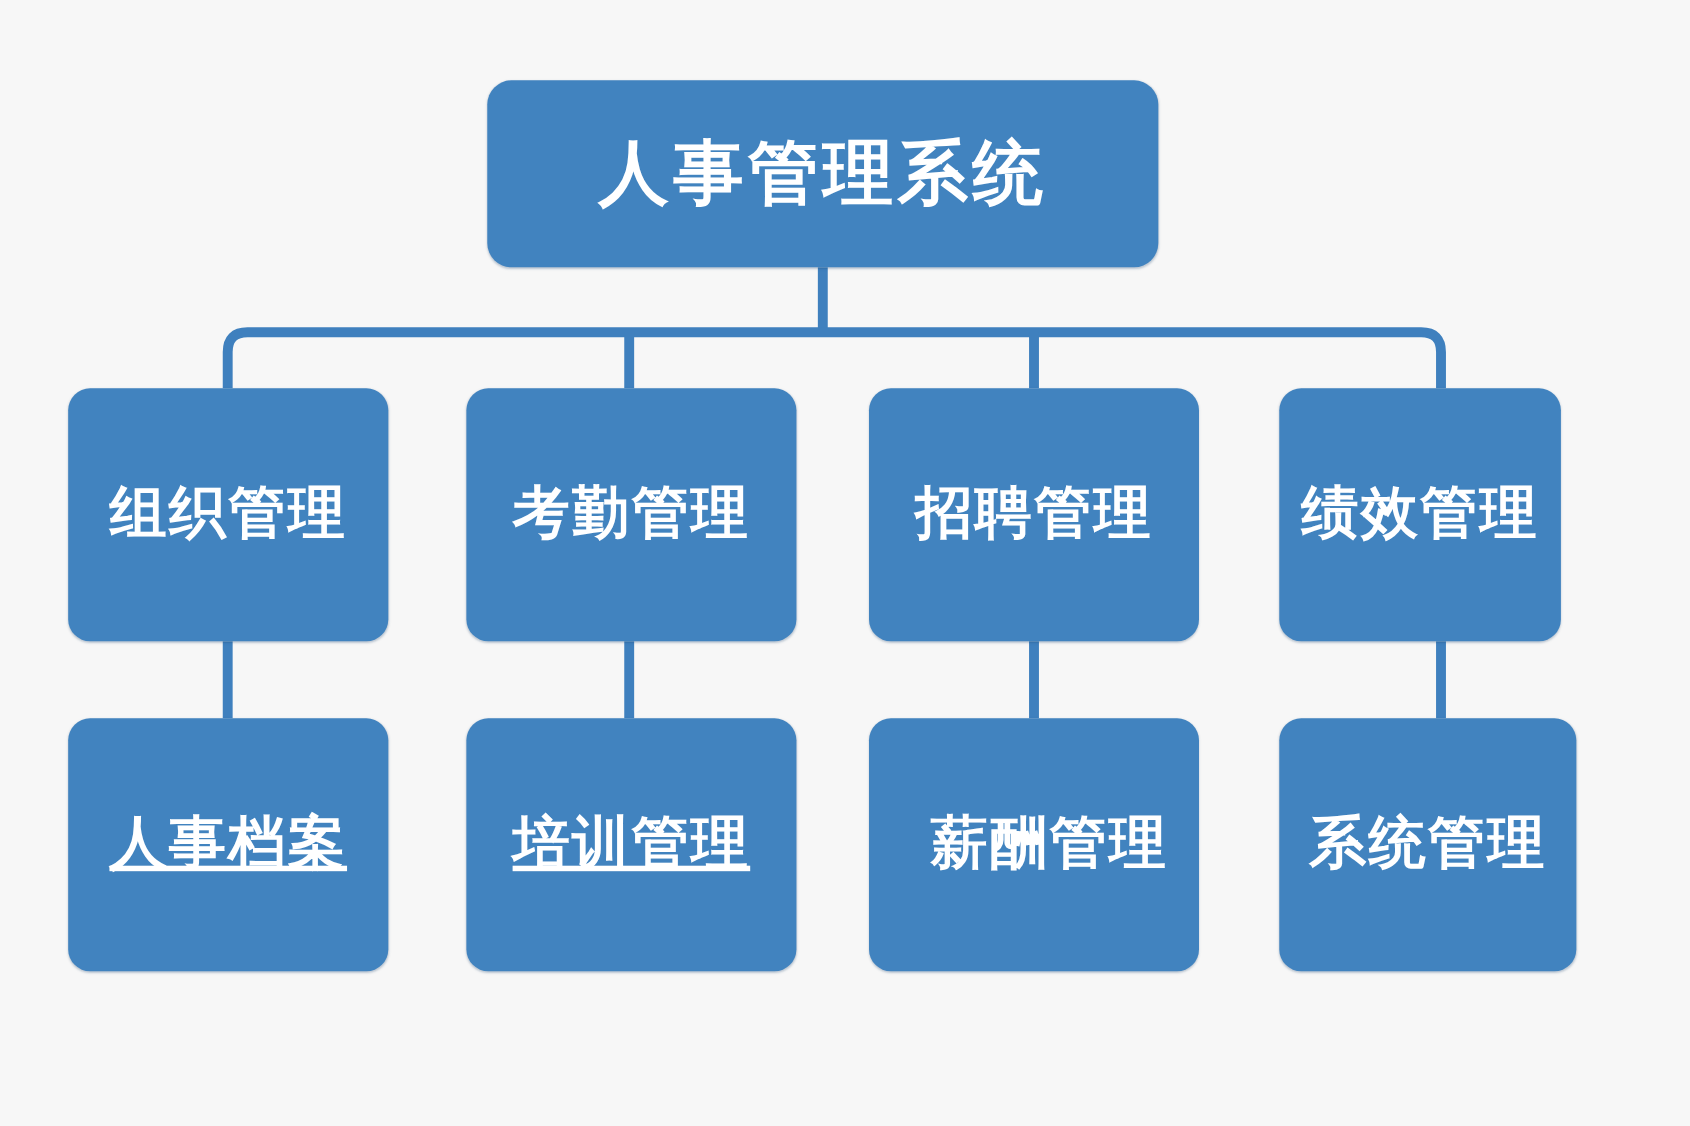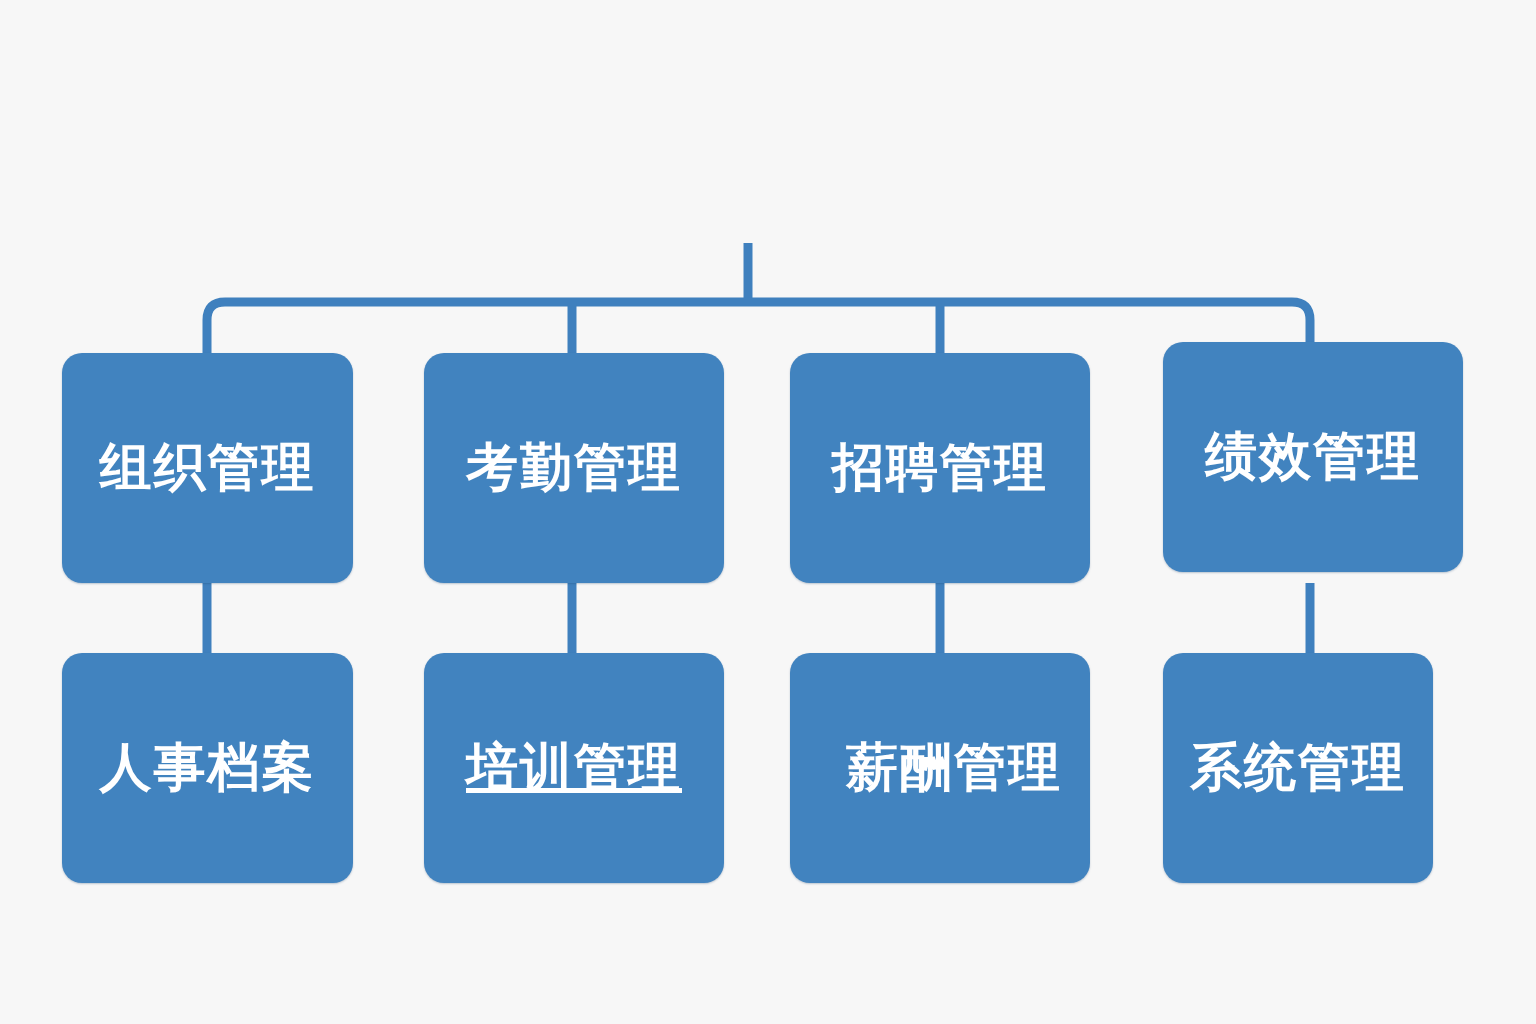--- a/index.html
+++ b/index.html
@@ -61,23 +61,23 @@
   .node.leaf .node-label {
     font-size: 52px;
     letter-spacing: 2px;
   }
   
   #node-root { left: 443px; top: 73px; width: 610px; height: 170px; }
   
   #node-branch-0 { left: 62px;   top: 353px; width: 291px; height: 230px; }
   #node-branch-1 { left: 424px;  top: 353px; width: 300px; height: 230px; }
   #node-branch-2 { left: 790px;  top: 353px; width: 300px; height: 230px; }
-  #node-branch-3 { left: 1163px; top: 342px; width: 300px; height: 230px; }
+  #node-branch-3 { left: 1163px; top: 353px; width: 256px; height: 230px; }
   
-  #node-leaf-0 { left: 62px;   top: 653px; width: 291px; height: 230px; }
+  #node-leaf-0 { left: 62px;   top: 653px; width: 291px; height: 230px; text-decoration: underline; }
   #node-leaf-1 { left: 424px;  top: 653px; width: 300px; height: 230px; text-decoration: underline; }
   #node-leaf-2 { left: 790px;  top: 653px; width: 300px; height: 230px; padding-left: 28px; }
   #node-leaf-3 { left: 1163px; top: 653px; width: 270px; height: 230px; }
 </style>
 </head>
 <body>
 
 <div id="diagram">
 
   <svg id="connectors" viewBox="0 0 1536 1024" width="1536" height="1024" xmlns="http://www.w3.org/2000/svg">
@@ -90,20 +90,23 @@
       <path d="M 572 302 L 572 353"></path>
       <path d="M 940 302 L 940 353"></path>
 
       <path d="M 207 583 L 207 653"></path>
       <path d="M 572 583 L 572 653"></path>
       <path d="M 940 583 L 940 653"></path>
       <path d="M 1310 583 L 1310 653"></path>
     </g>
   </svg>
 
+  <div class="node root" id="node-root">
+    <span class="node-label">人事管理系统</span>
+  </div>
 
   <div class="node branch" id="node-branch-1">
     <span class="node-label">考勤管理</span>
   </div>
   <div class="node branch" id="node-branch-0">
     <span class="node-label">组织管理</span>
   </div>
   <div class="node branch" id="node-branch-2">
     <span class="node-label">招聘管理</span>
   </div>

